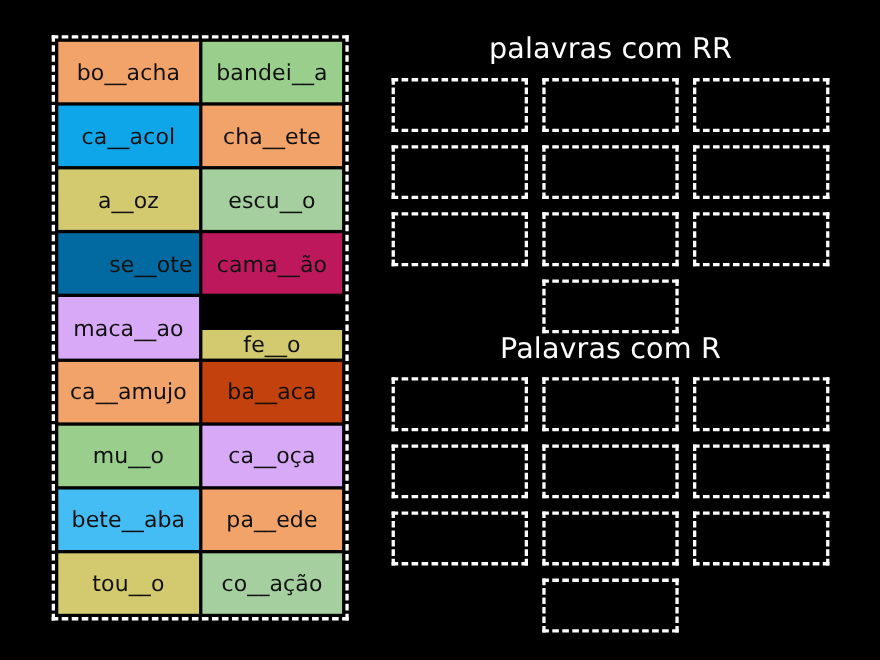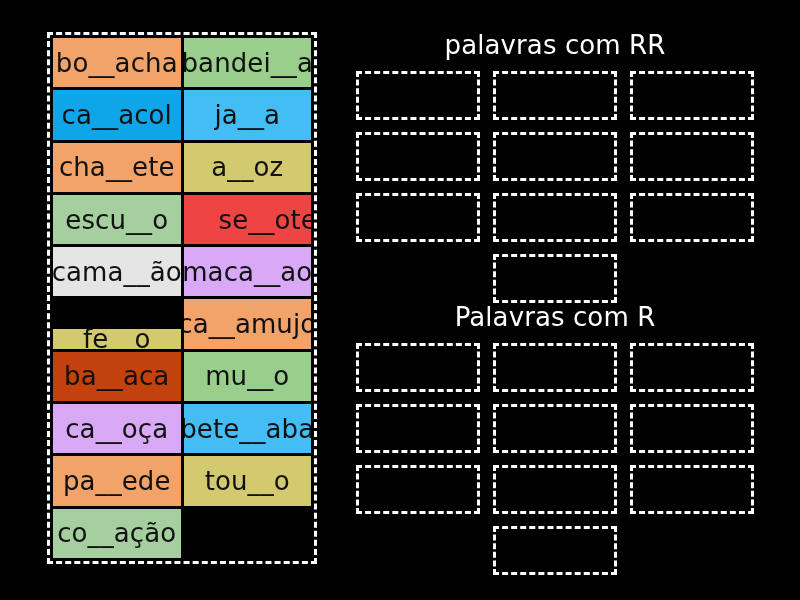--- a/index.html
+++ b/index.html
@@ -33,21 +33,21 @@
     grid-template-columns: 1fr 1fr;
     grid-auto-rows: 1fr;
     gap: 3px;
     box-sizing: border-box;
   }
   .word-tile {
     display: flex;
     align-items: center;
     justify-content: center;
     color: #111111;
-    font-size: 26px;
+    font-size: 20px;
     font-weight: 400;
     letter-spacing: 0.1px;
     white-space: nowrap;
     overflow: hidden;
     user-select: none;
     cursor: grab;
   }
 
   
   .panel { position: absolute; }
@@ -82,26 +82,25 @@
   }
 </style>
 </head>
 <body>
 
 <div id="tile-bank">
   <div id="tile-grid">
       <div class="word-tile" style="background: rgb(242, 163, 106);">bo__acha</div>
       <div class="word-tile" style="background: rgb(153, 206, 140);">bandei__a</div>
       <div class="word-tile" style="background: #0ea5e9;">ca__acol</div>
-      <div class="word-tile" style="background: rgb(68, 189, 245);">ja__a</div>
       <div class="word-tile" style="background: rgb(242, 163, 106);">cha__ete</div>
       <div class="word-tile" style="background: rgb(211, 201, 111);">a__oz</div>
       <div class="word-tile" style="background: rgb(166, 207, 160);">escu__o</div>
-      <div class="word-tile" style="background: #ef4444; padding-left: 41px;">se__ote</div>
-      <div class="word-tile" style="background: #e5e5e5;">cama__ão</div>
+      <div class="word-tile" style="background: #0369a1; padding-left: 41px;">se__ote</div>
+      <div class="word-tile" style="background: #be185d;">cama__ão</div>
       <div class="word-tile" style="background: rgb(216, 169, 247);">maca__ao</div>
       <div class="word-tile" style="background: rgb(211, 201, 111); margin-top: 30px;">fe__o</div>
       <div class="word-tile" style="background: rgb(242, 163, 106);">ca__amujo</div>
       <div class="word-tile" style="background: #c2410c;">ba__aca</div>
       <div class="word-tile" style="background: rgb(153, 206, 140);">mu__o</div>
       <div class="word-tile" style="background: rgb(216, 169, 247);">ca__oça</div>
       <div class="word-tile" style="background: rgb(68, 189, 245);">bete__aba</div>
       <div class="word-tile" style="background: rgb(242, 163, 106);">pa__ede</div>
       <div class="word-tile" style="background: rgb(211, 201, 111);">tou__o</div>
       <div class="word-tile" style="background: rgb(166, 207, 160);">co__ação</div>

